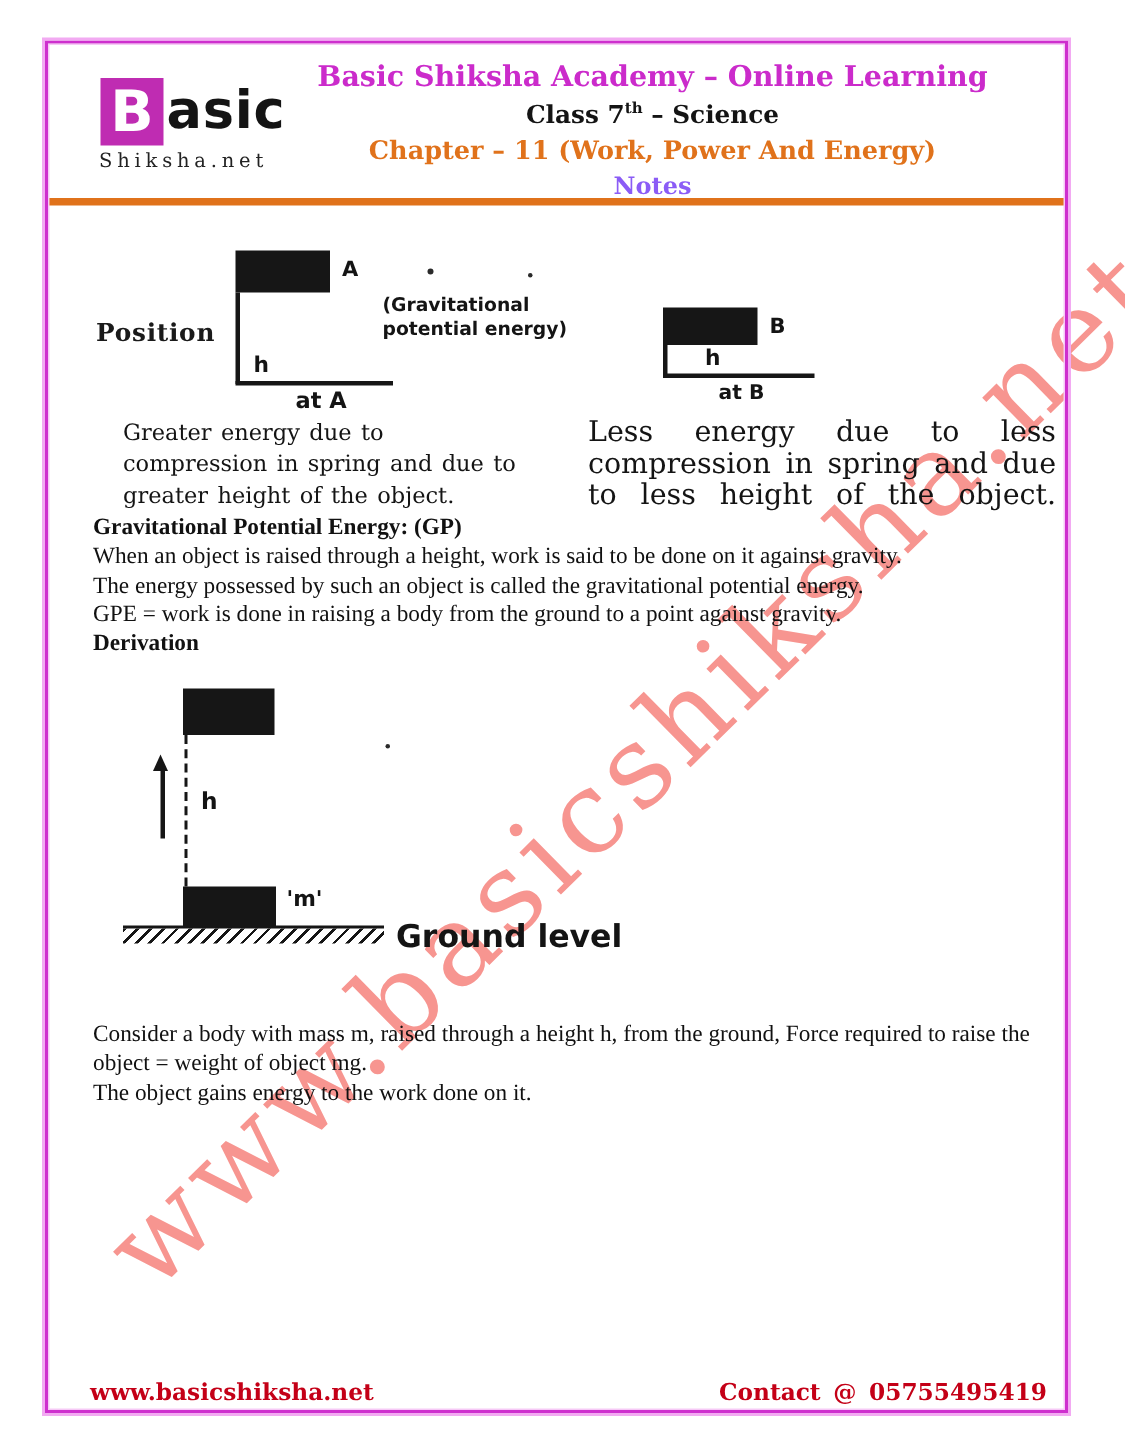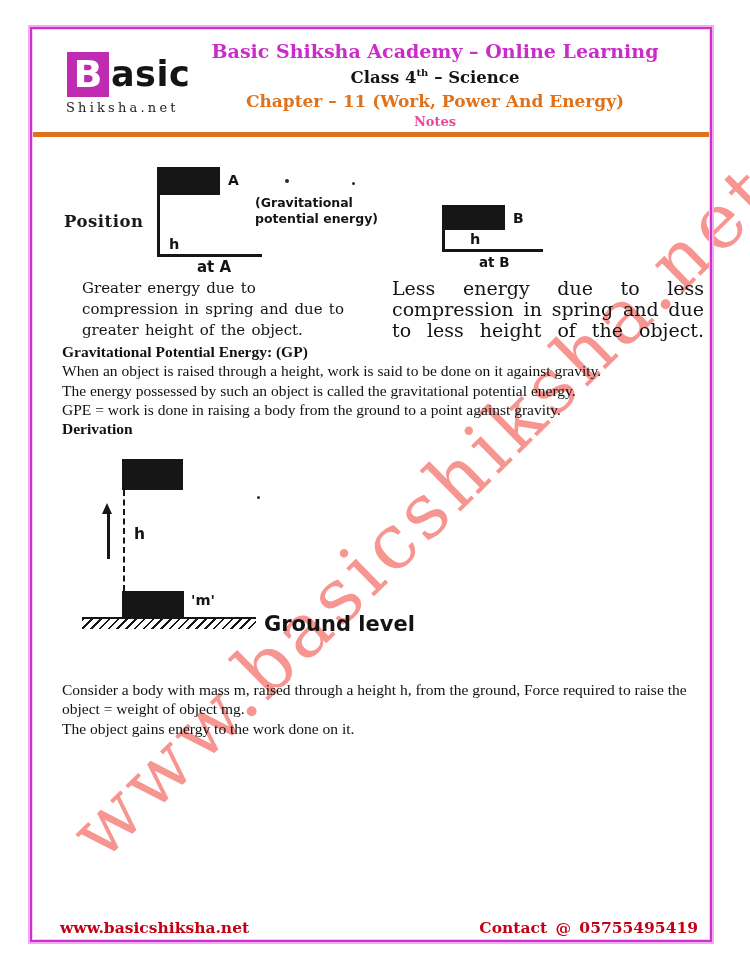--- a/index.html
+++ b/index.html
@@ -59,21 +59,21 @@
     position: absolute; left: 66px; top: 100px;
     font-family: "DejaVu Serif", serif;
     font-size: 13px; color: #222;
     letter-spacing: 3.2px;
   }
   .hdr-center { position: absolute; left: 160px; width: 550px; text-align: center; font-family: "DejaVu Serif", serif; font-weight: 700; }
   .hdr-title   { top: 40px; font-size: 19px; color: #cb2bcb; }
   .hdr-class   { top: 67px; font-size: 16.5px; color: #141414; }
   .hdr-class sup { font-size: 10px; }
   .hdr-chapter { top: 91px; font-size: 17px; color: #e0721b; }
-  .hdr-notes   { top: 114px; font-size: 13px; color: #ec4899; }
+  .hdr-notes   { top: 114px; font-size: 16px; color: #8b5cf6; }
   .rule-orange {
     position: absolute; left: 32px; top: 132px;
     width: 678px; height: 4.5px; background: #e0721b;
   }
 
   
   .flabel { position: absolute; font-family: "DejaVu Sans", sans-serif; font-weight: 700; color: #141414; }
   .black-rect { position: absolute; background: #161616; }
   .vline { position: absolute; width: 2.5px; background: #161616; }
   .hline { position: absolute; height: 2.5px; background: #161616; }
@@ -145,21 +145,21 @@
 
   <div class="watermark">www.basicshiksha.net</div>
 
   <div class="content">
 
     <div class="logo-box">B</div>
     <div class="logo-asic">asic</div>
     <div class="logo-sub">Shiksha.net</div>
 
     <div class="hdr-center hdr-title">Basic Shiksha Academy – Online Learning</div>
-    <div class="hdr-center hdr-class"><span>Class 4</span><sup>th</sup><span> – Science</span></div>
+    <div class="hdr-center hdr-class"><span>Class 7</span><sup>th</sup><span> – Science</span></div>
     <div class="hdr-center hdr-chapter">Chapter – 11 (Work, Power And Energy)</div>
     <div class="hdr-center hdr-notes">Notes</div>
     <div class="rule-orange"></div>
 
     <div class="pos-label">Position</div>
     <div class="black-rect" style="left:157px; top:167px; width:63px; height:28px;"></div>
     <div class="flabel" style="left:228px; top:172px; font-size:14px;">A</div>
     <div class="vline" style="left:157px; top:195px; height:61px;"></div>
     <div class="flabel" style="left:169px; top:236px; font-size:14.5px;">h</div>
     <div class="hline" style="left:157px; top:254px; width:105px;"></div>

